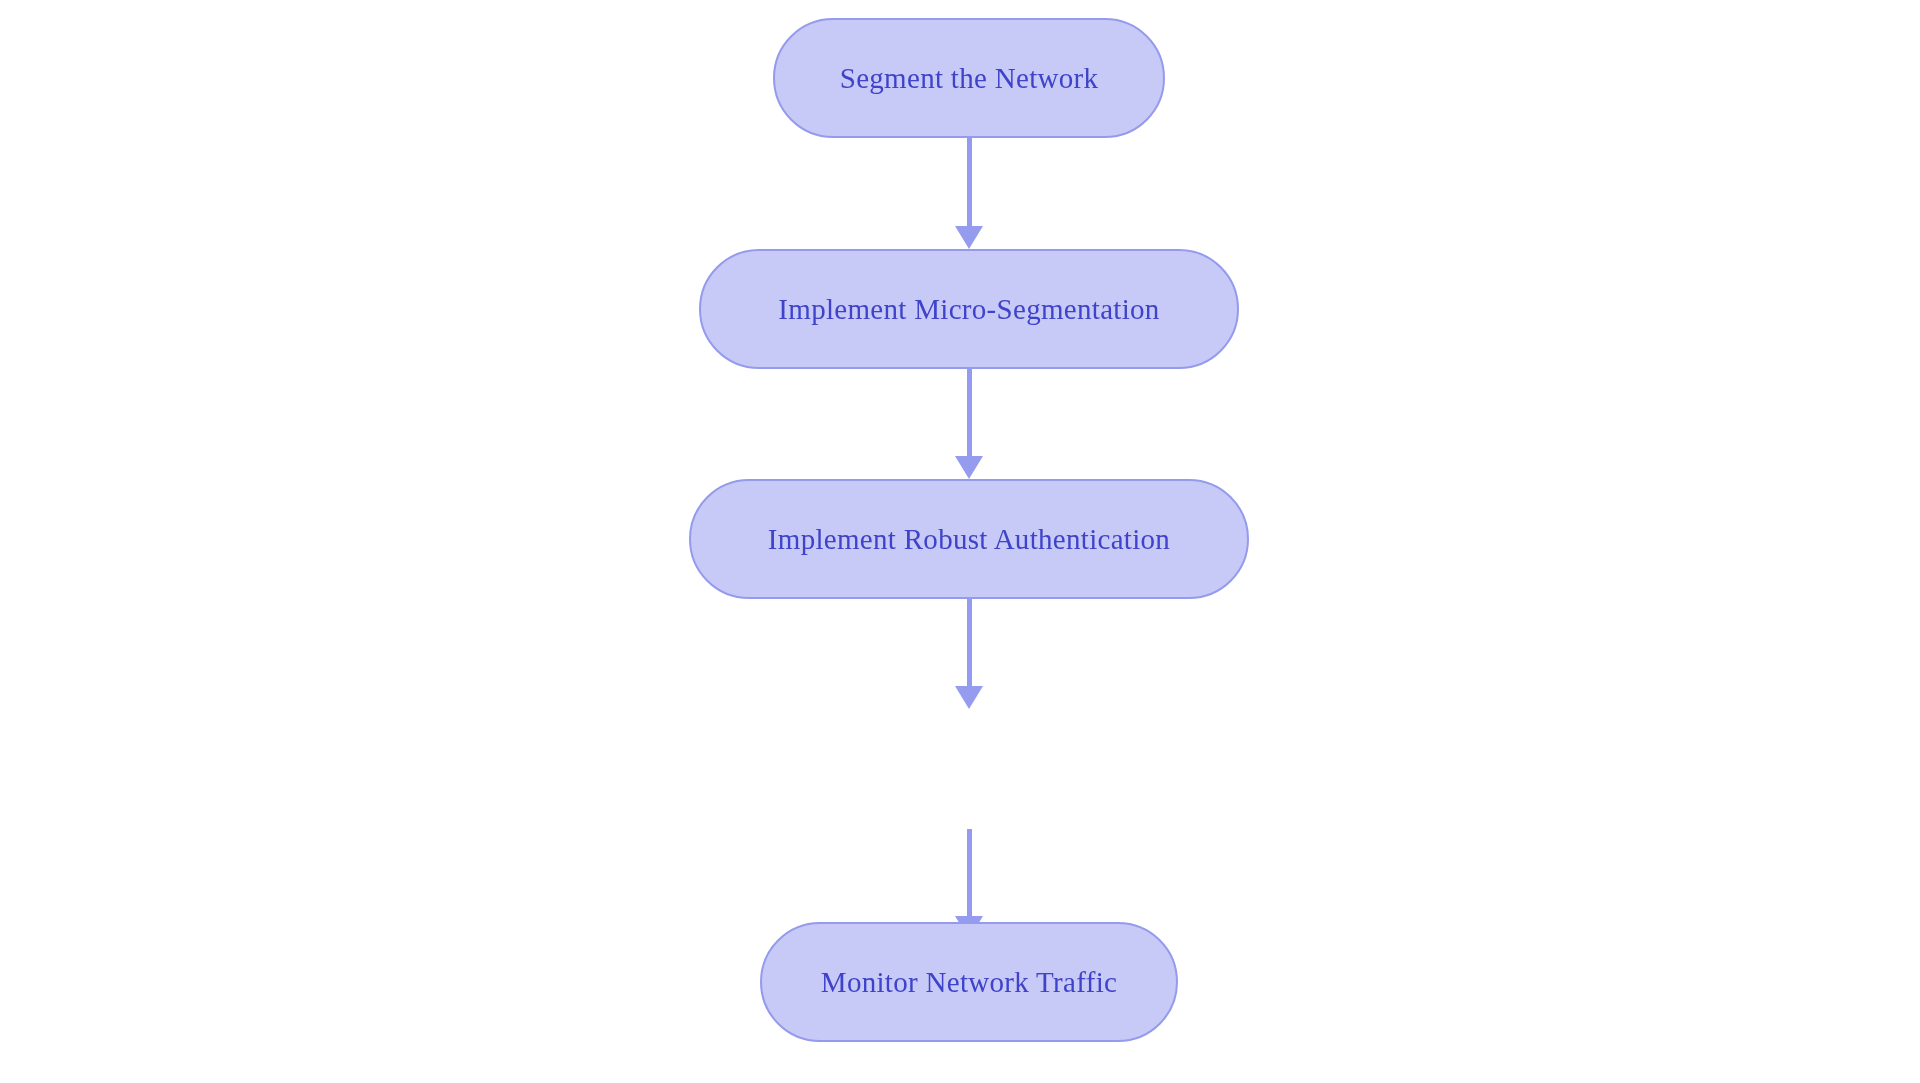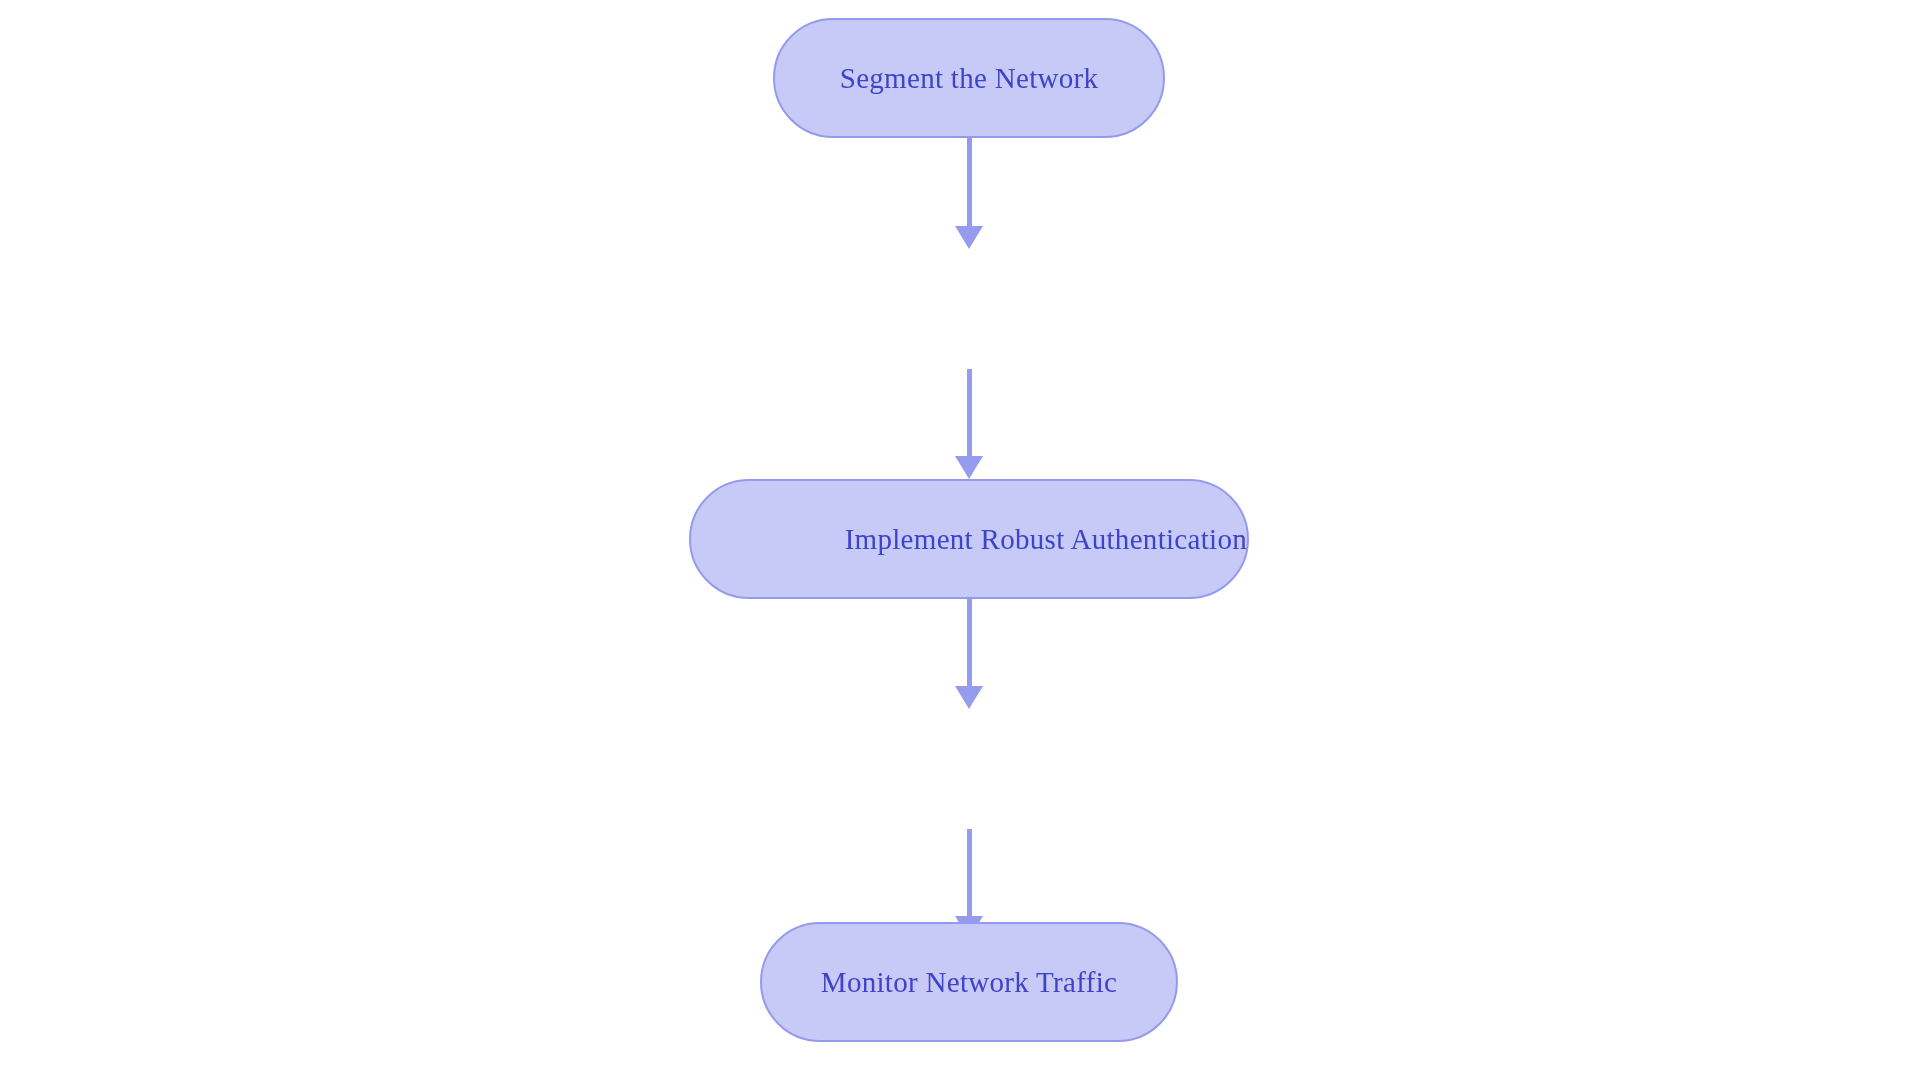--- a/index.html
+++ b/index.html
@@ -32,21 +32,21 @@
   .node-label {
     color: var(--node-text-color, #3e43c9);
     font-size: 29px;
     font-weight: 500;
     letter-spacing: 0.3px;
     white-space: nowrap;
     text-align: center;
   }
   .n1 { top: 18px;  width: 392px; }
   .n2 { top: 249px; width: 540px; }
-  .n3 { top: 479px; width: 560px; justify-content: flex-end; }
+  .n3 { top: 479px; width: 560px; }
   .n4 { top: 709px; width: 488px; }
   .n5 { top: 922px; width: 418px; align-items: center; }
 
   .connector {
     position: absolute;
     left: 50%;
     transform: translateX(-50%);
     width: 28px;
     display: flex;
     flex-direction: column;
@@ -76,20 +76,23 @@
 
   <div class="node n1">
     <span class="node-label">Segment the Network</span>
   </div>
 
   <div class="connector c1">
     <div class="edge-line"></div>
     <div class="arrowhead"></div>
   </div>
 
+  <div class="node n2">
+    <span class="node-label">Implement Micro-Segmentation</span>
+  </div>
 
   <div class="connector c2">
     <div class="edge-line"></div>
     <div class="arrowhead"></div>
   </div>
 
   <div class="node n3">
     <span class="node-label">Implement Robust Authentication</span>
   </div>
 

